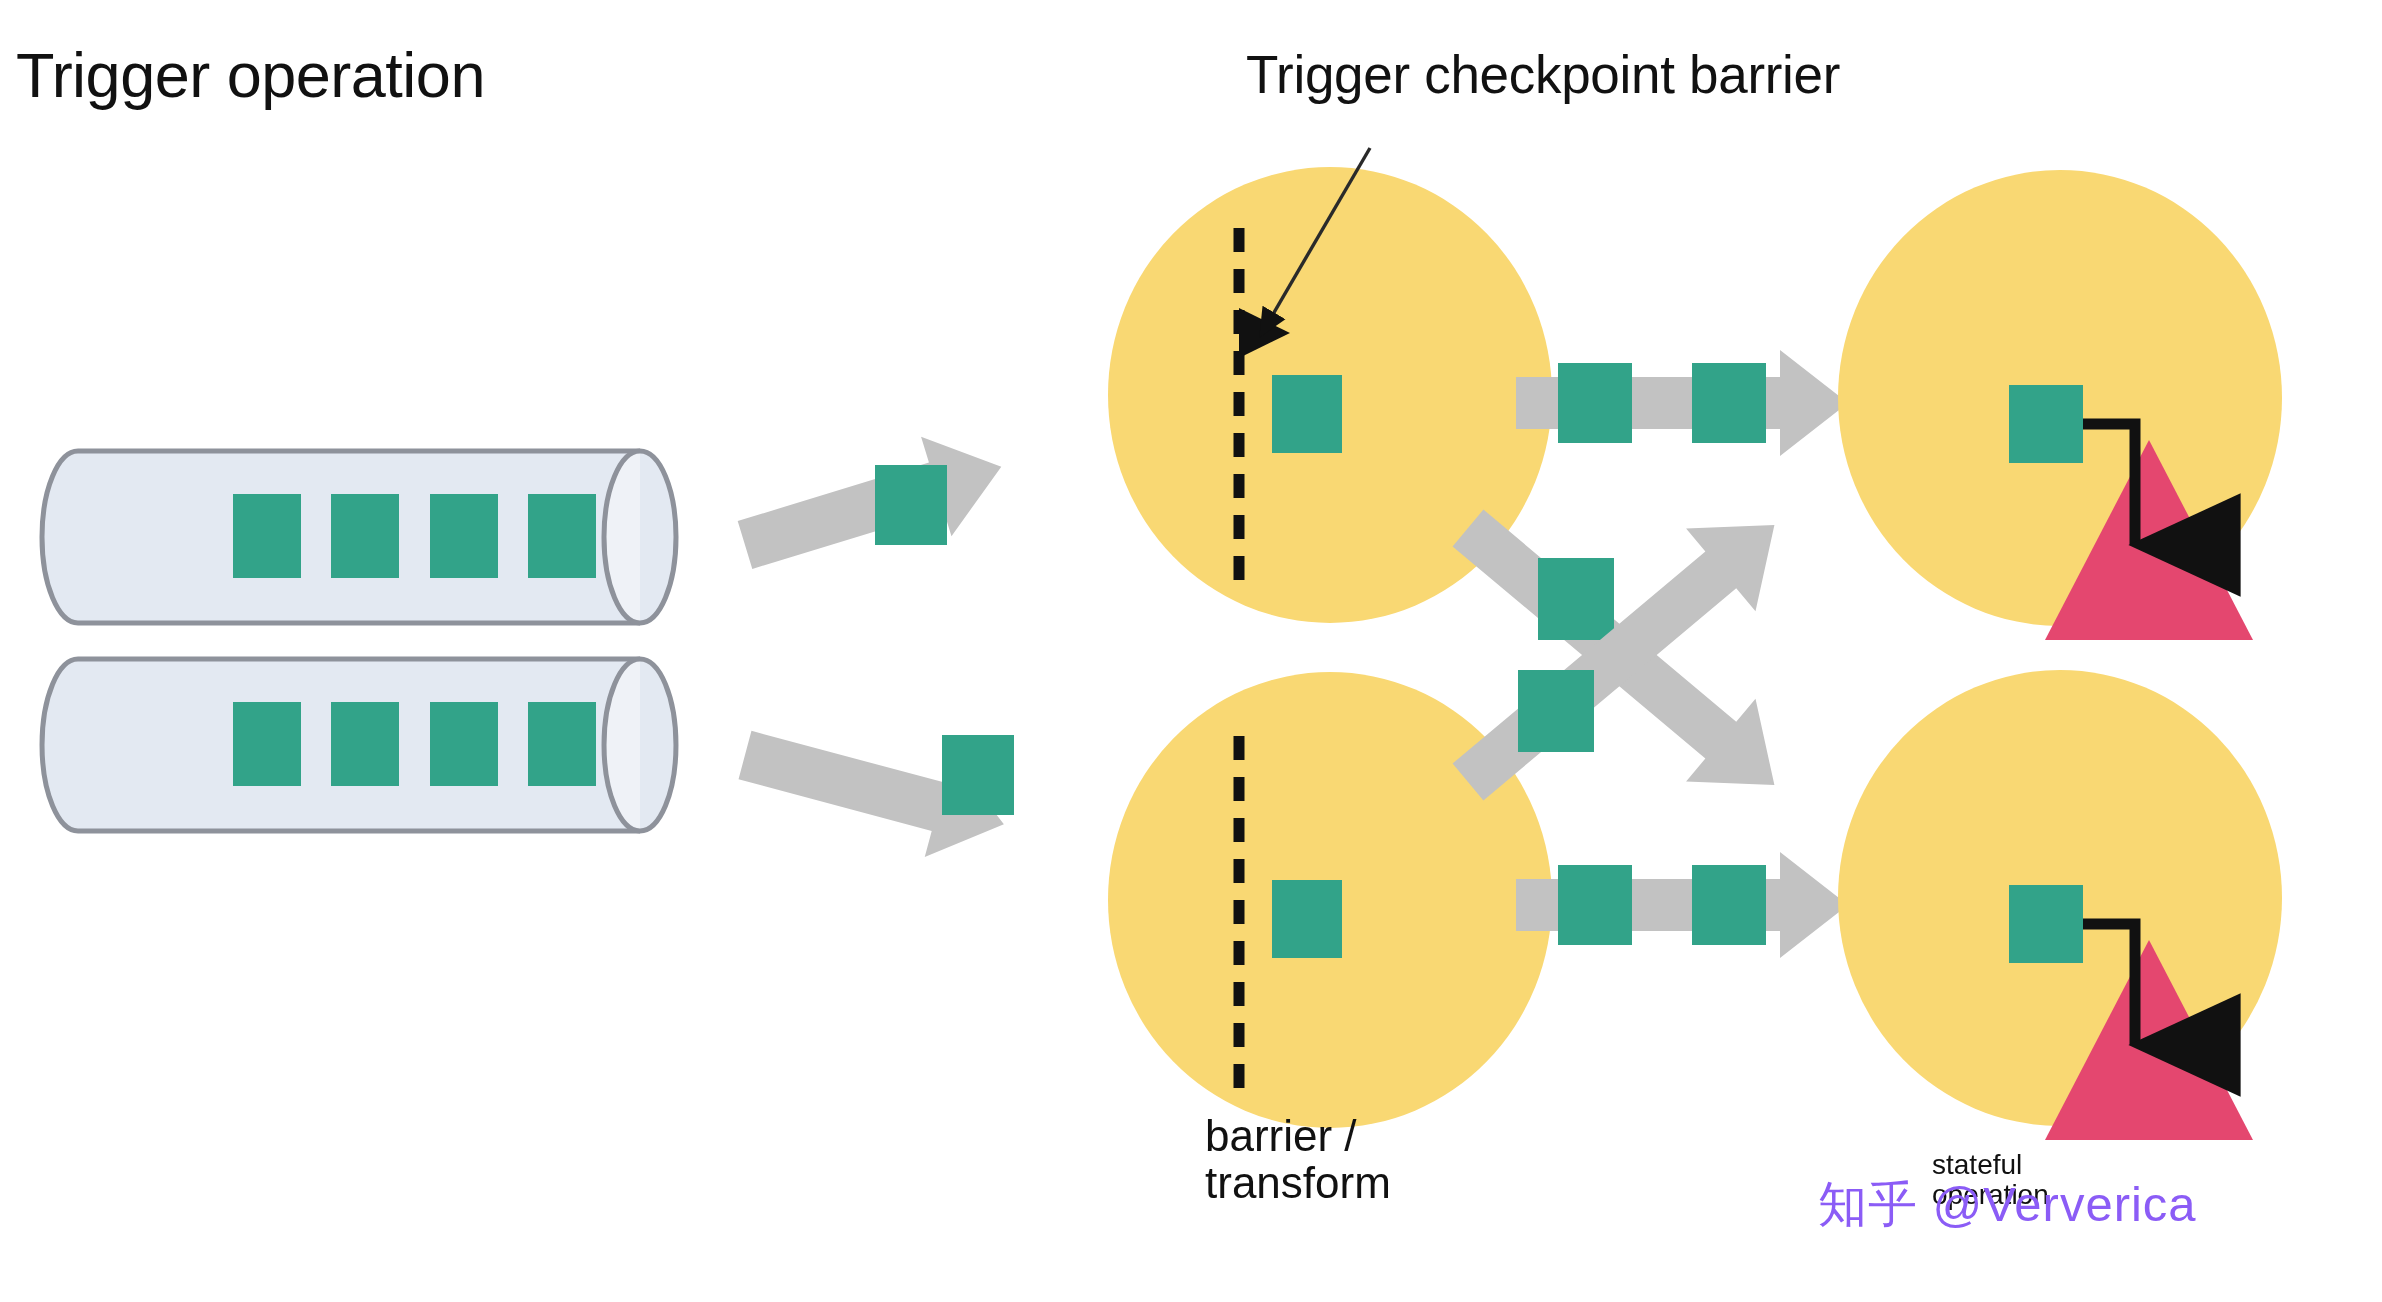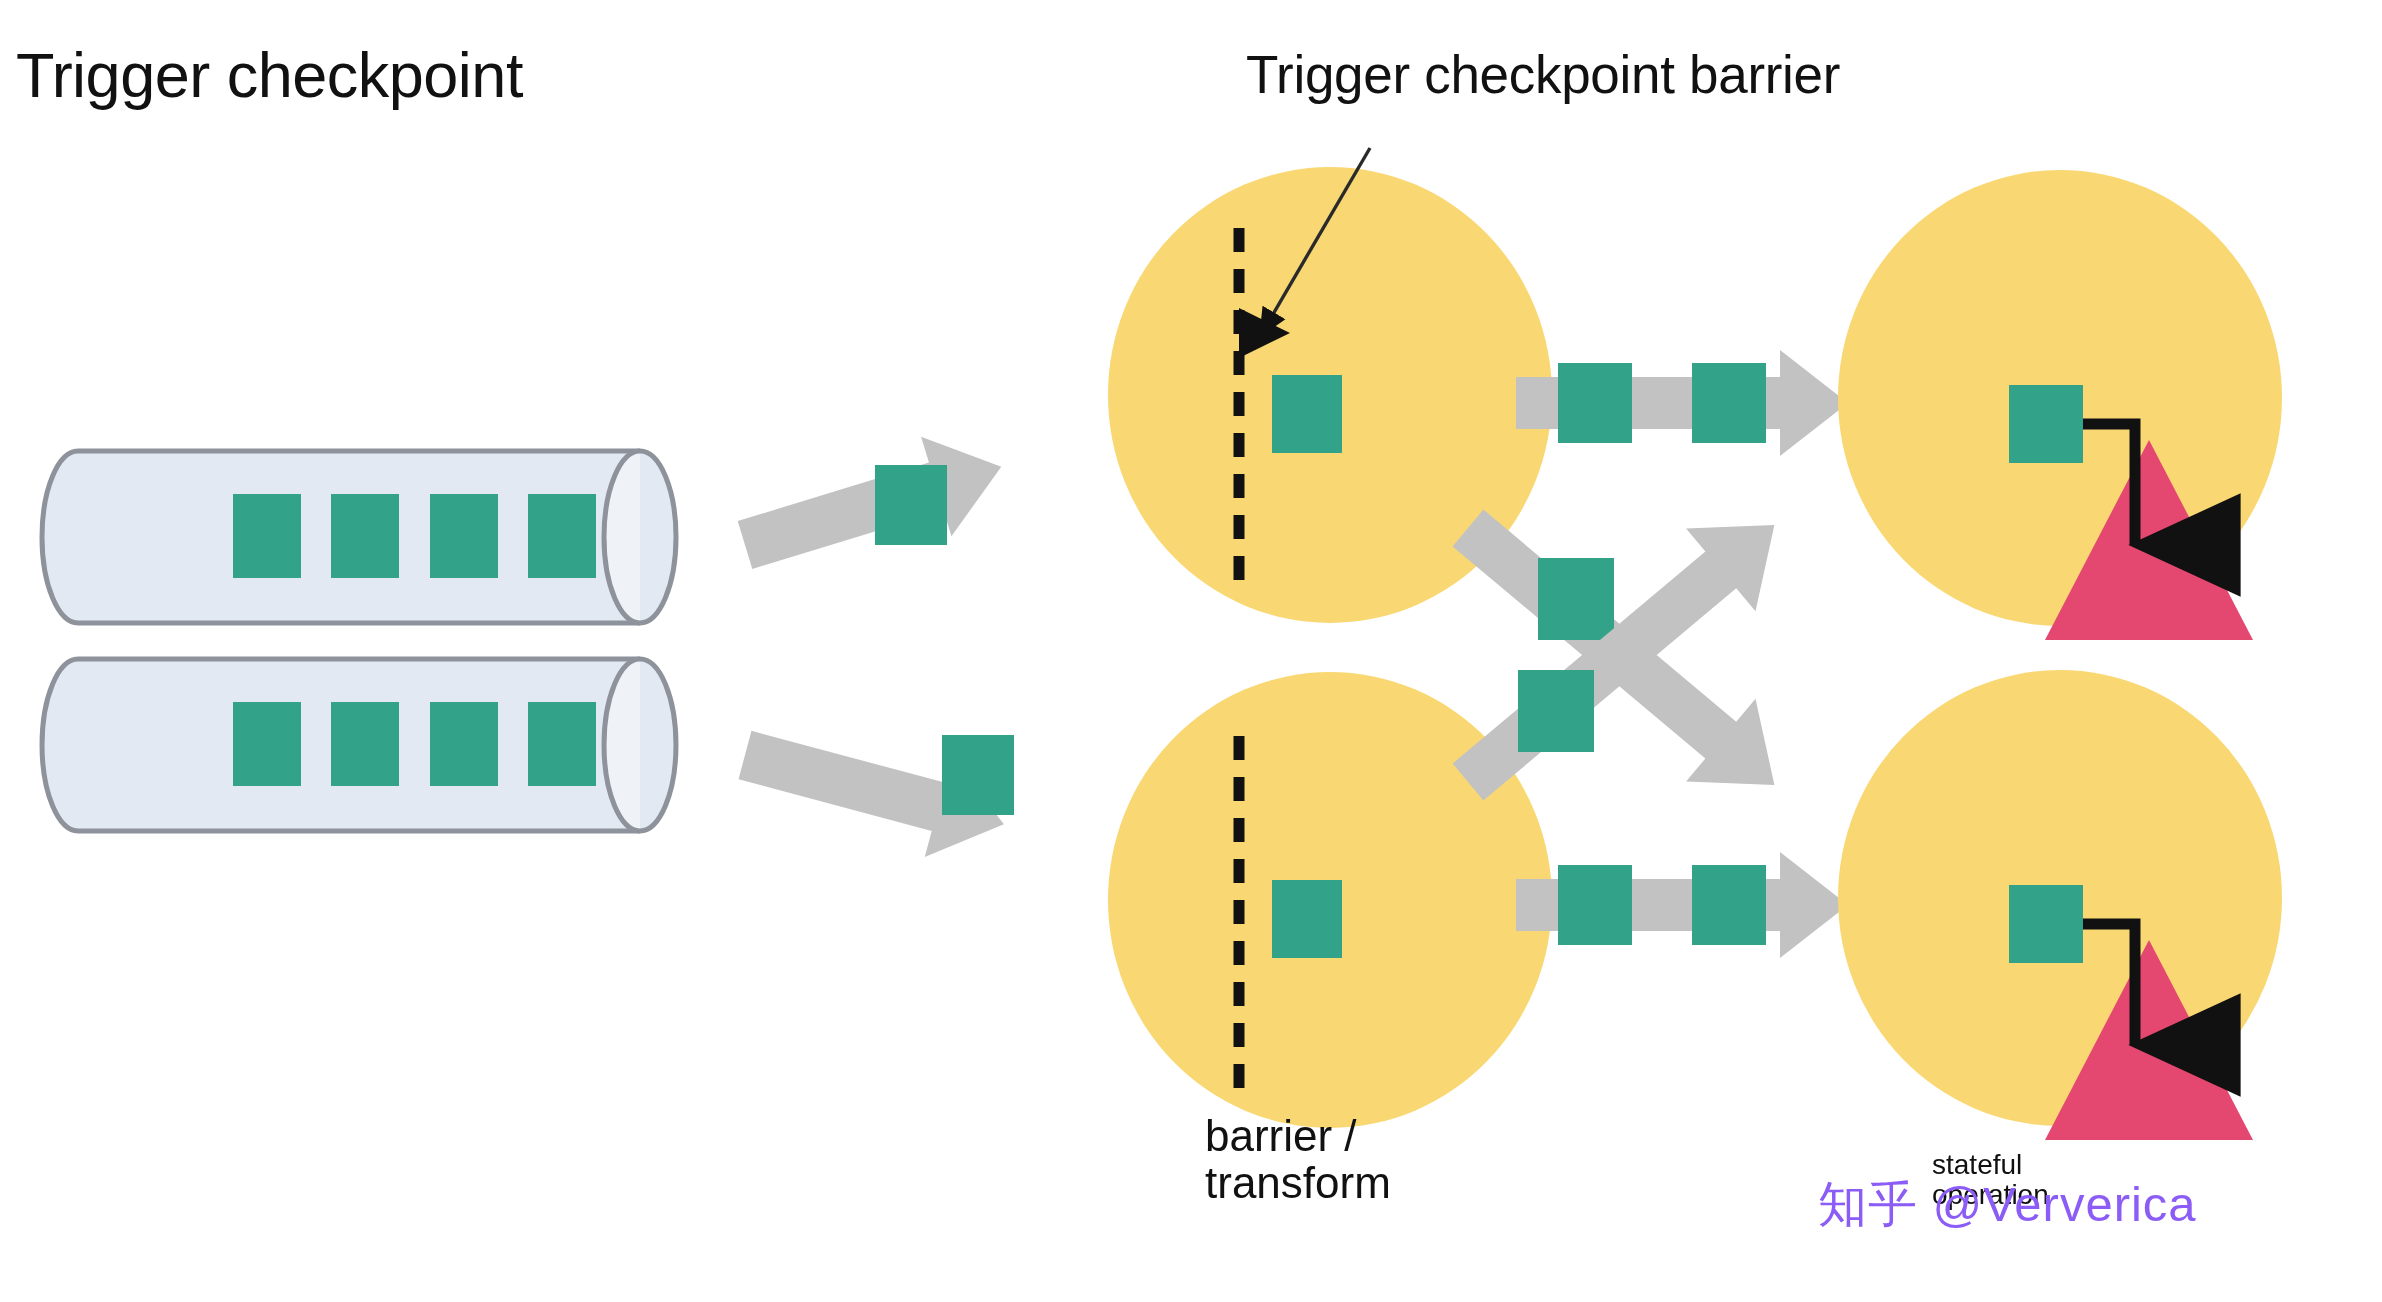--- a/index.html
+++ b/index.html
@@ -166,21 +166,21 @@
 
   <g>
     <ellipse cx="2060" cy="898" rx="222" ry="228" fill="#f9d873"></ellipse>
     <rect x="2009" y="885" width="74" height="78" fill="#32a389"></rect>
     <path d="M 2149 940 L 2253 1140 L 2045 1140 Z" fill="#e4476f"></path>
     <path d="M 2083 924 L 2135 924 L 2135 1045" stroke="#111111" stroke-width="11" fill="none" marker-end="url(#elbowarrow)"></path>
   </g>
 </svg>
 </div>
 
-<div class="lbl" id="title-trigger-checkpoint">Trigger checkpoint</div>
+<div class="lbl" id="title-trigger-checkpoint">Trigger operation</div>
 
 <div class="lbl" id="label-inject-barrier">Trigger checkpoint barrier</div>
 
 <div class="lbl" id="label-source-transform">barrier /
 transform</div>
 
 <div class="lbl" id="label-stateful-operation">stateful
 operation</div>
 
 <div id="watermark">知乎 @Ververica</div>

